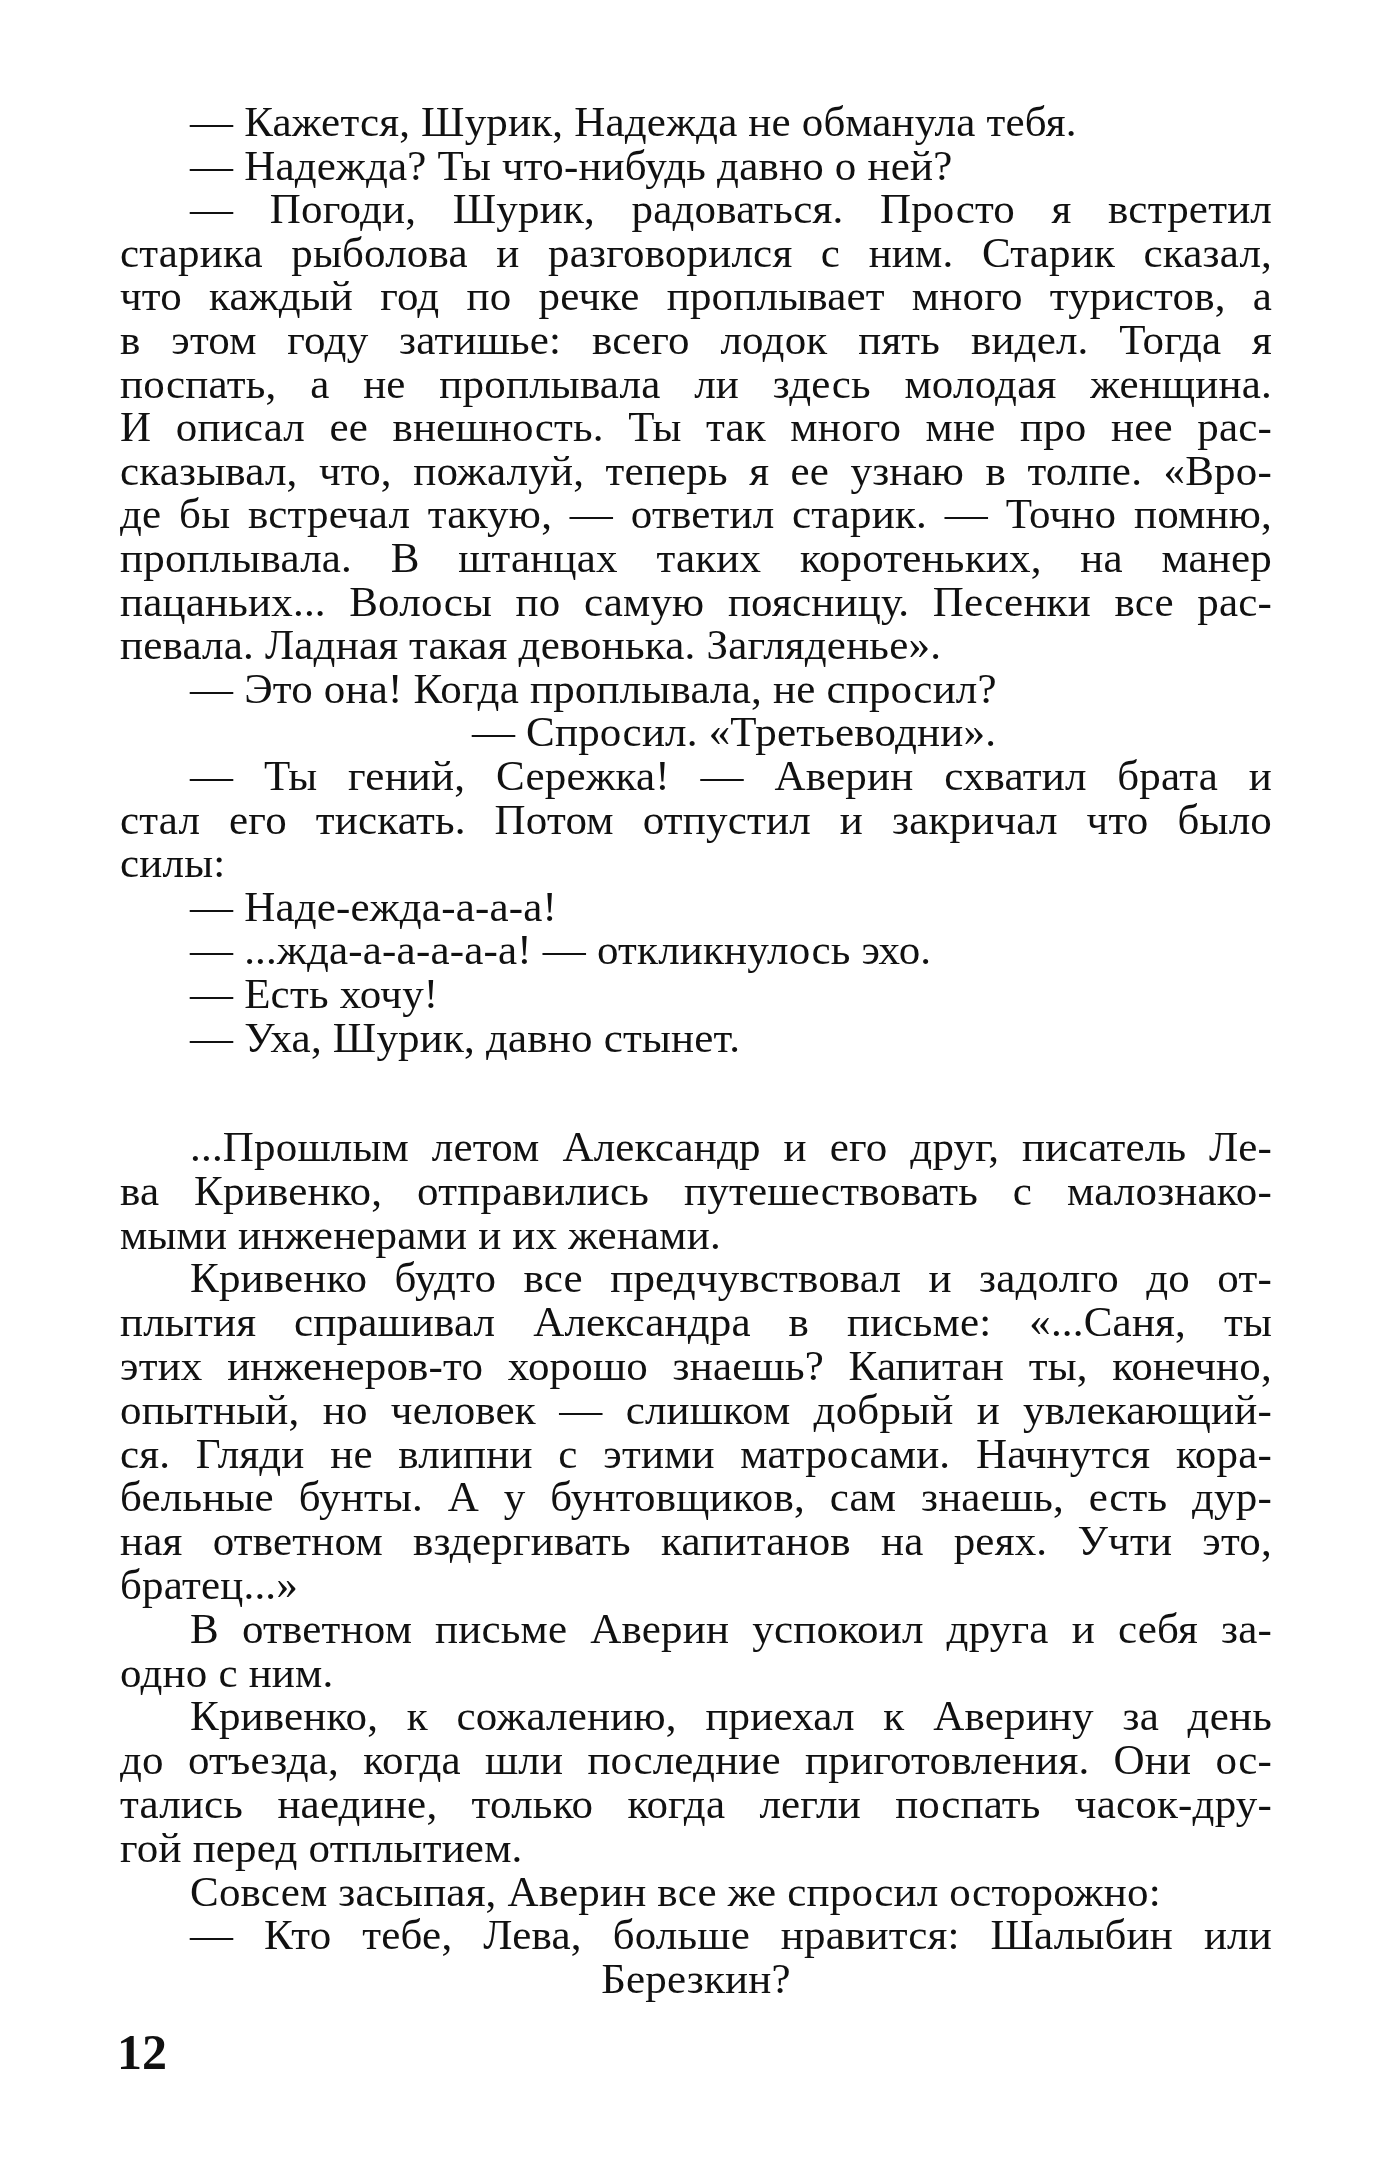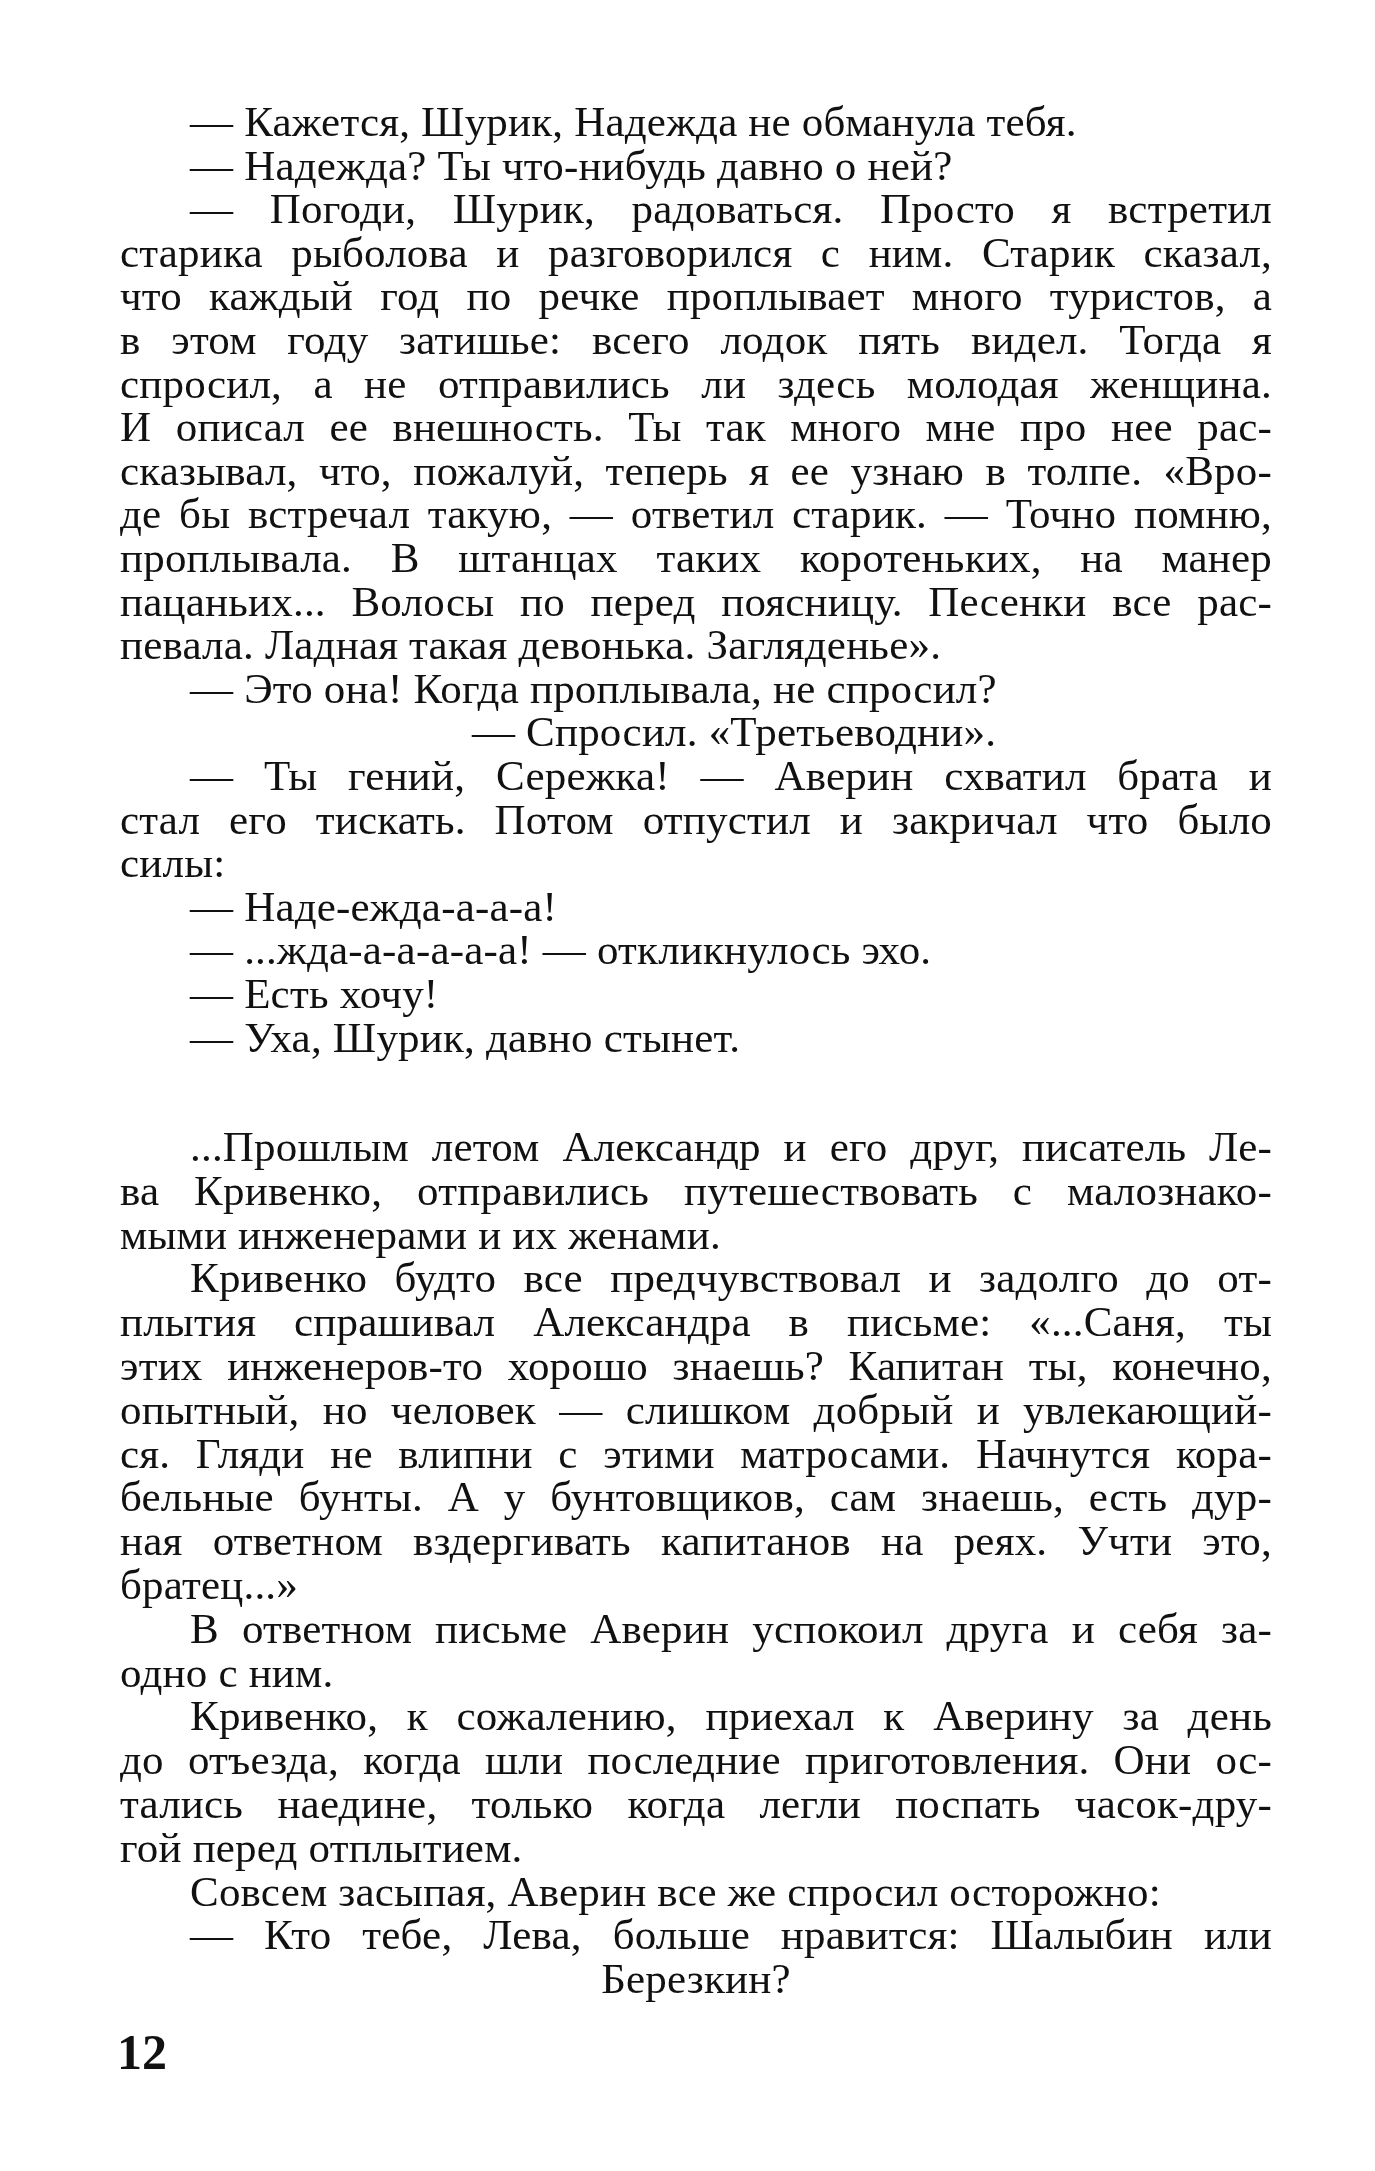--- a/index.html
+++ b/index.html
@@ -53,26 +53,26 @@
 <body>
 
 <div class="page">
   <div id="section-0" class="text-section">
       <div class="line indent left" style="top: 100px;">— Кажется, Шурик, Надежда не обманула тебя.</div>
       <div class="line indent left" style="top: 143.6px;">— Надежда? Ты что-нибудь давно о ней?</div>
       <div class="line indent justify" style="top: 187.2px;">— Погоди, Шурик, радоваться. Просто я встретил</div>
       <div class="line justify" style="top: 230.8px;">старика рыболова и разговорился с ним. Старик сказал,</div>
       <div class="line justify" style="top: 274.4px;">что каждый год по речке проплывает много туристов, а</div>
       <div class="line justify" style="top: 318px;">в этом году затишье: всего лодок пять видел. Тогда я</div>
-      <div class="line justify" style="top: 361.6px;">спросил, а не отправились ли здесь молодая женщина.</div>
+      <div class="line justify" style="top: 361.6px;">поспать, а не проплывала ли здесь молодая женщина.</div>
       <div class="line justify" style="top: 405.2px;">И описал ее внешность. Ты так много мне про нее рас-</div>
       <div class="line justify" style="top: 448.8px;">сказывал, что, пожалуй, теперь я ее узнаю в толпе. «Вро-</div>
       <div class="line justify" style="top: 492.4px;">де бы встречал такую, — ответил старик. — Точно помню,</div>
       <div class="line justify" style="top: 536px;">проплывала. В штанцах таких коротеньких, на манер</div>
-      <div class="line justify" style="top: 579.6px;">пацаньих... Волосы по перед поясницу. Песенки все рас-</div>
+      <div class="line justify" style="top: 579.6px;">пацаньих... Волосы по самую поясницу. Песенки все рас-</div>
       <div class="line left" style="top: 623.2px;">певала. Ладная такая девонька. Загляденье».</div>
       <div class="line indent left" style="top: 666.8px;">— Это она! Когда проплывала, не спросил?</div>
       <div class="line indent-dash left" style="top: 710.4px; text-align: center;">— Спросил. «Третьеводни».</div>
       <div class="line indent justify" style="top: 754px;">— Ты гений, Сережка! — Аверин схватил брата и</div>
       <div class="line justify" style="top: 797.6px;">стал его тискать. Потом отпустил и закричал что было</div>
       <div class="line left" style="top: 841.2px;">силы:</div>
       <div class="line indent left" style="top: 884.8px;">— Наде-ежда-а-а-а!</div>
       <div class="line indent left" style="top: 928.4px;">— ...жда-а-а-а-а-а! — откликнулось эхо.</div>
       <div class="line indent left" style="top: 972px;">— Есть хочу!</div>
       <div class="line indent left" style="top: 1015.6px;">— Уха, Шурик, давно стынет.</div>

